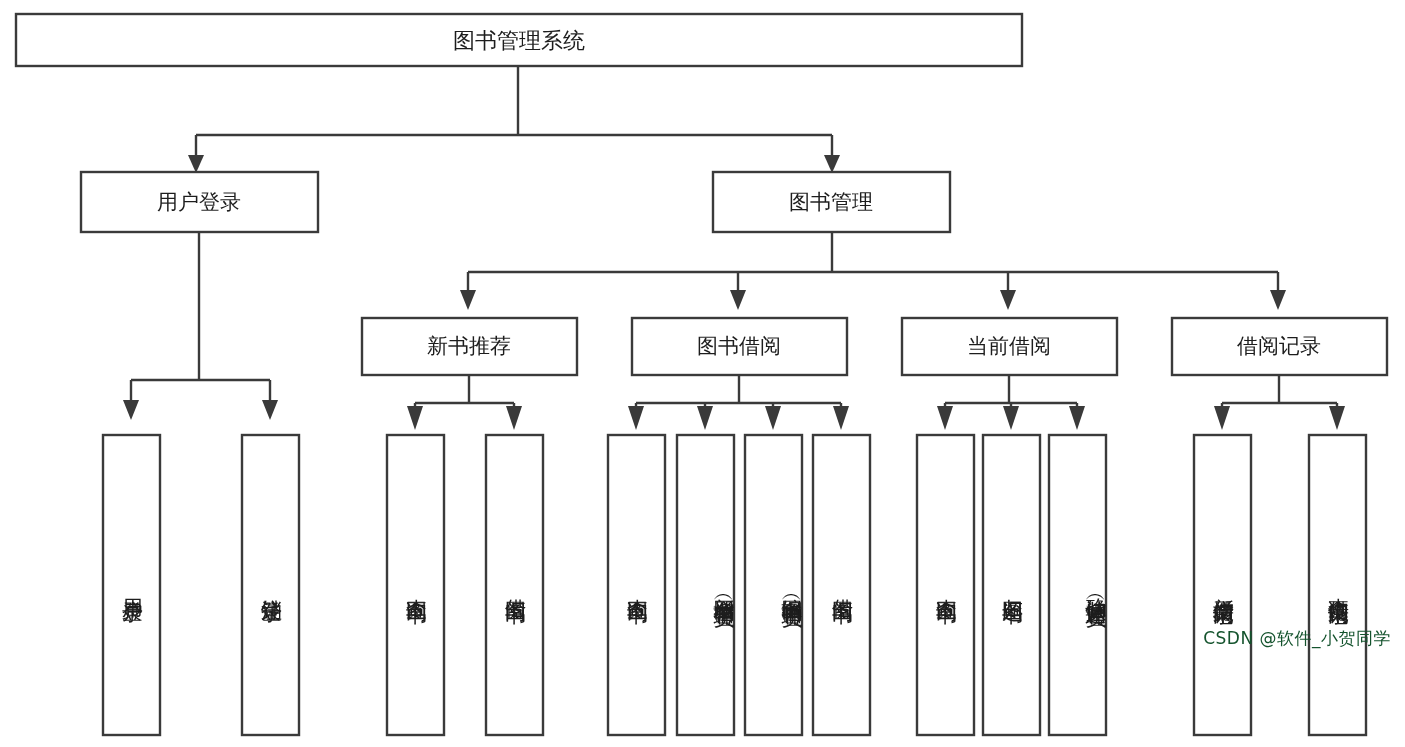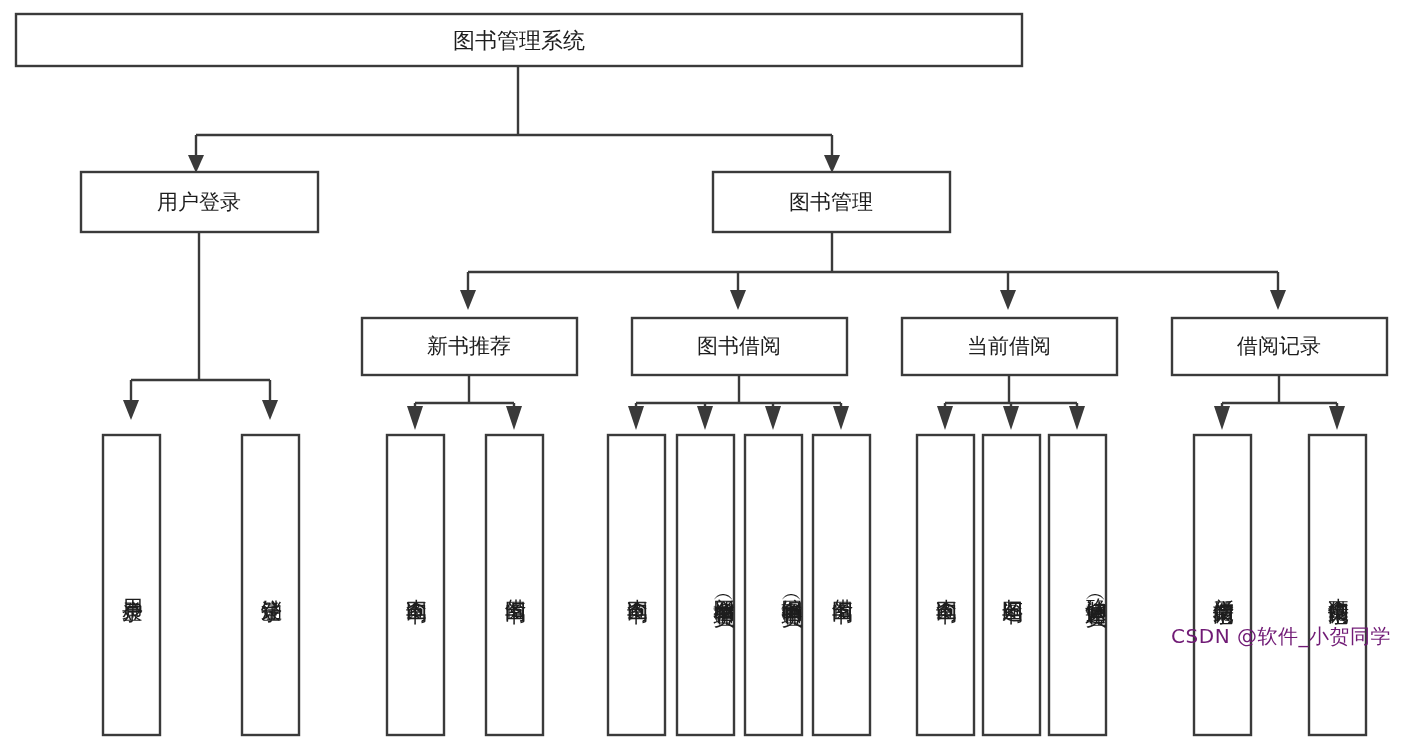--- a/index.html
+++ b/index.html
@@ -68,22 +68,22 @@
     justify-content: center;
     text-align: center;
     white-space: nowrap;
     pointer-events: none;
   }
   .watermark {
     position: absolute;
     right: 14px;
     bottom: 6px;
     font-family: "DejaVu Sans", "Liberation Sans", sans-serif;
-    font-size: 20px;
-    color: #701a75;
+    font-size: 17px;
+    color: #14532d;
     letter-spacing: 0.5px;
     white-space: nowrap;
   }
 </style>
 </head>
 <body>
 
 <div id="diagram-root">
 
   <svg class="diagram-canvas" viewBox="0 0 1405 747" xmlns="http://www.w3.org/2000/svg">

